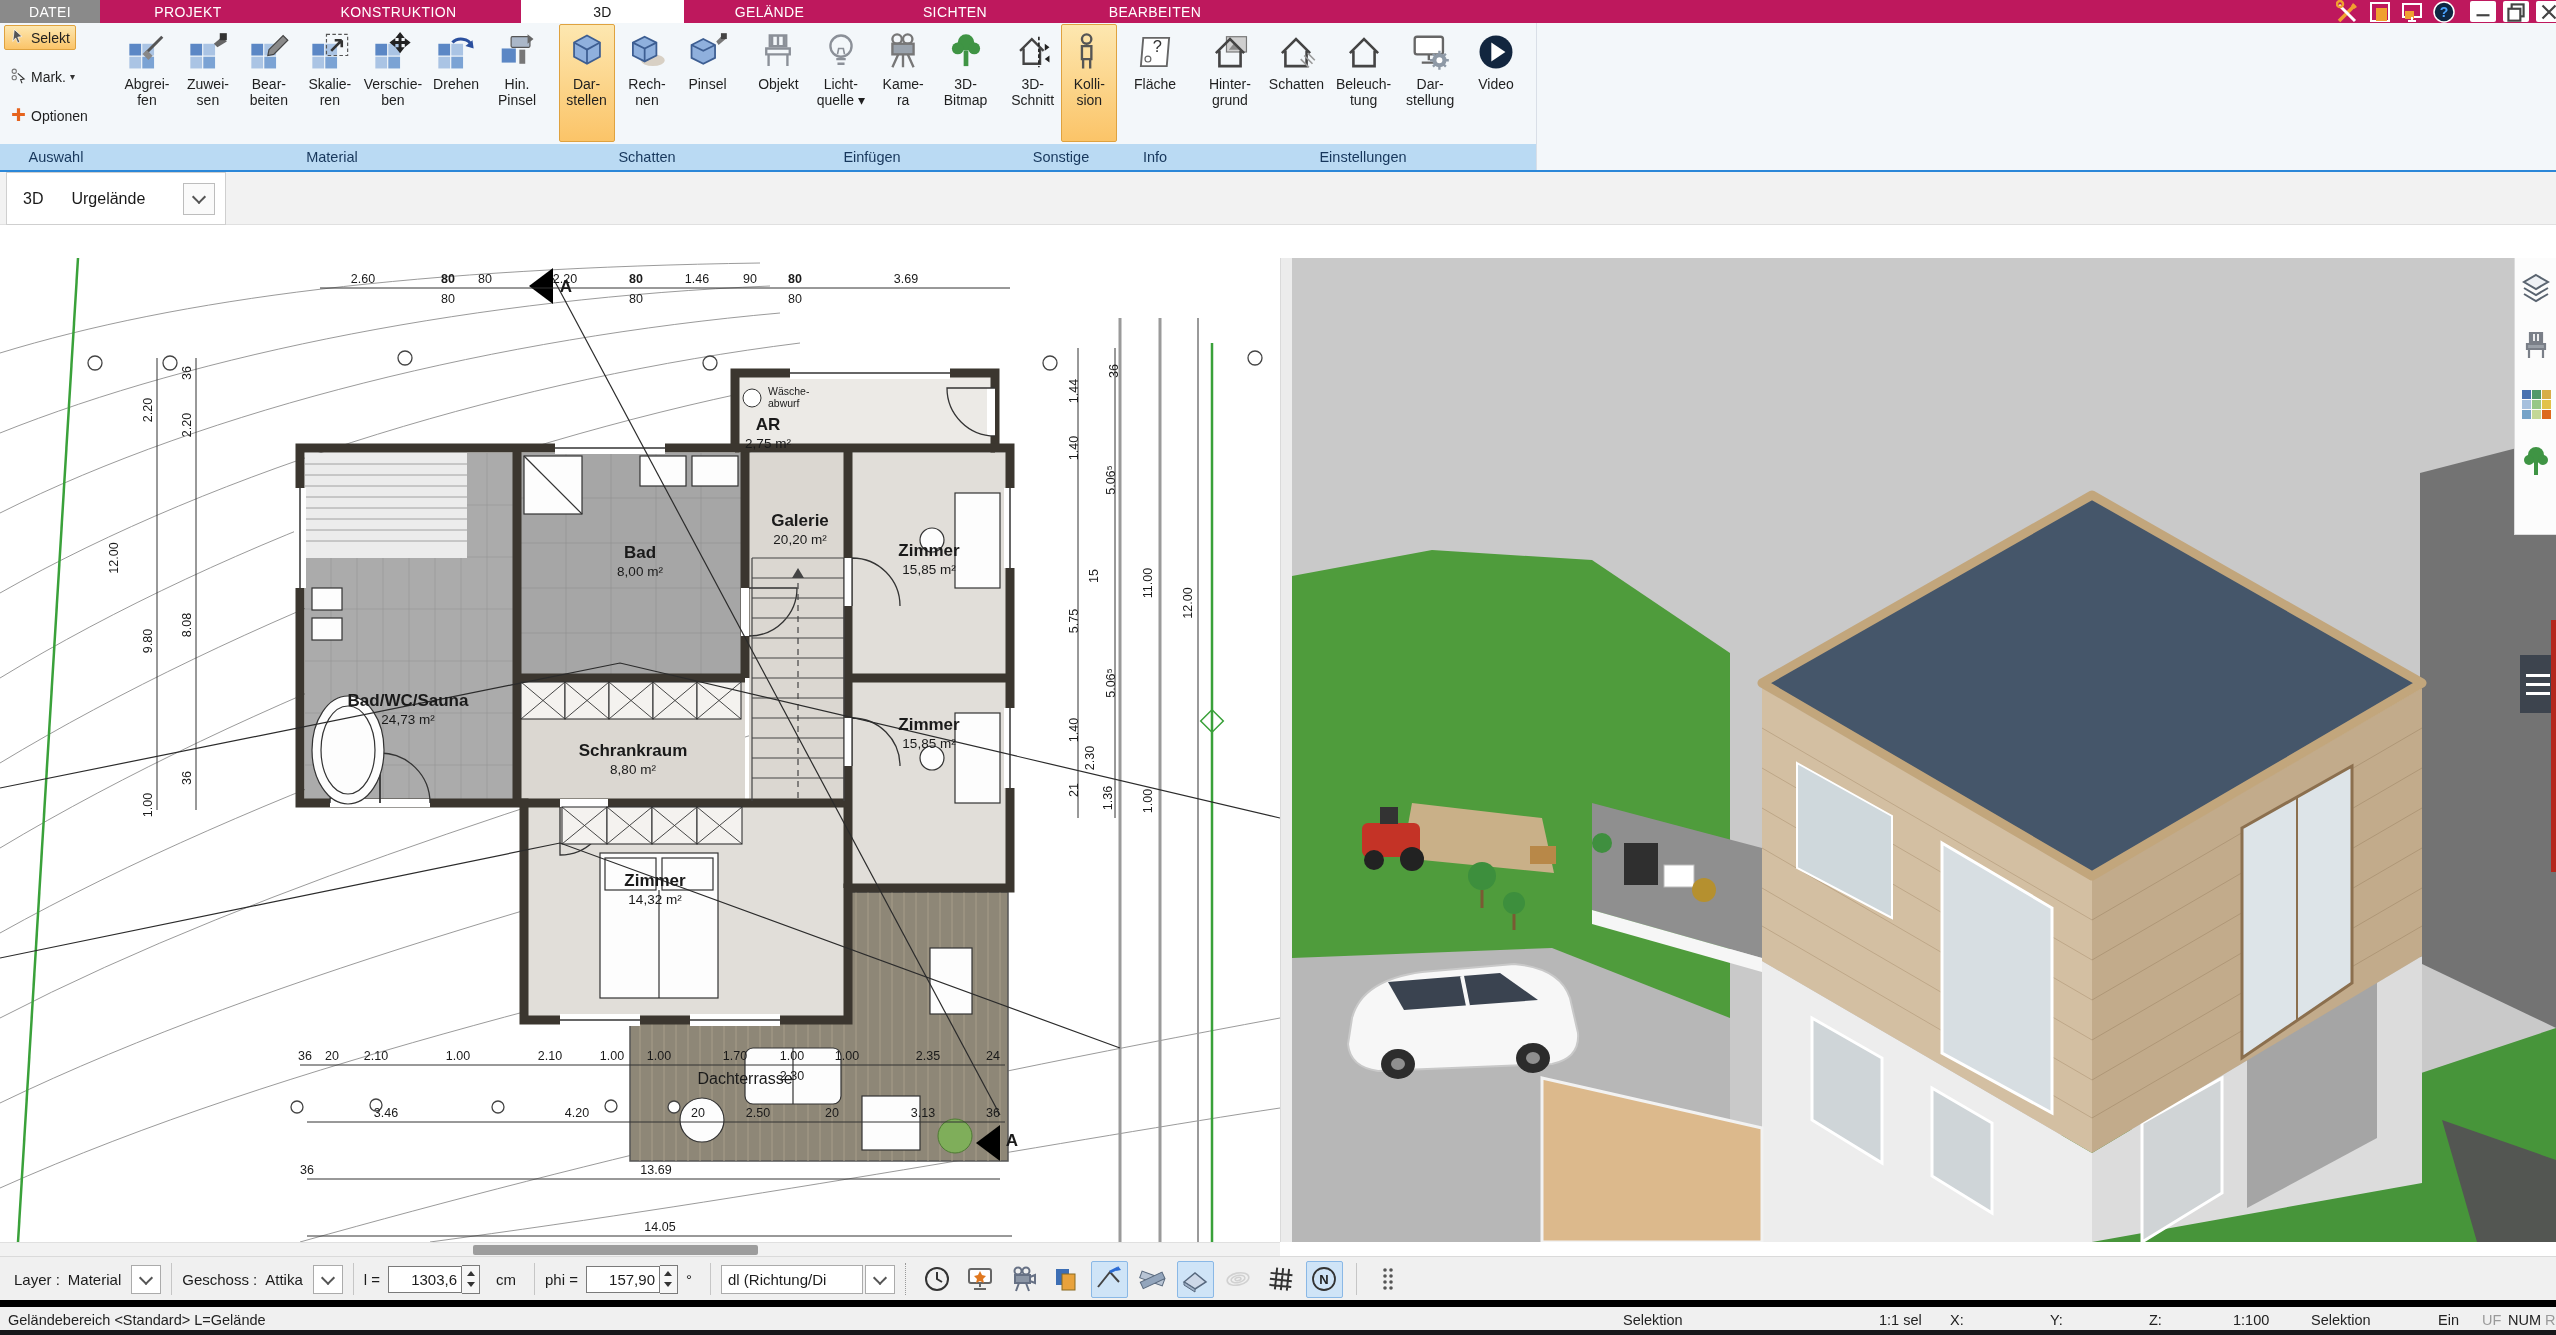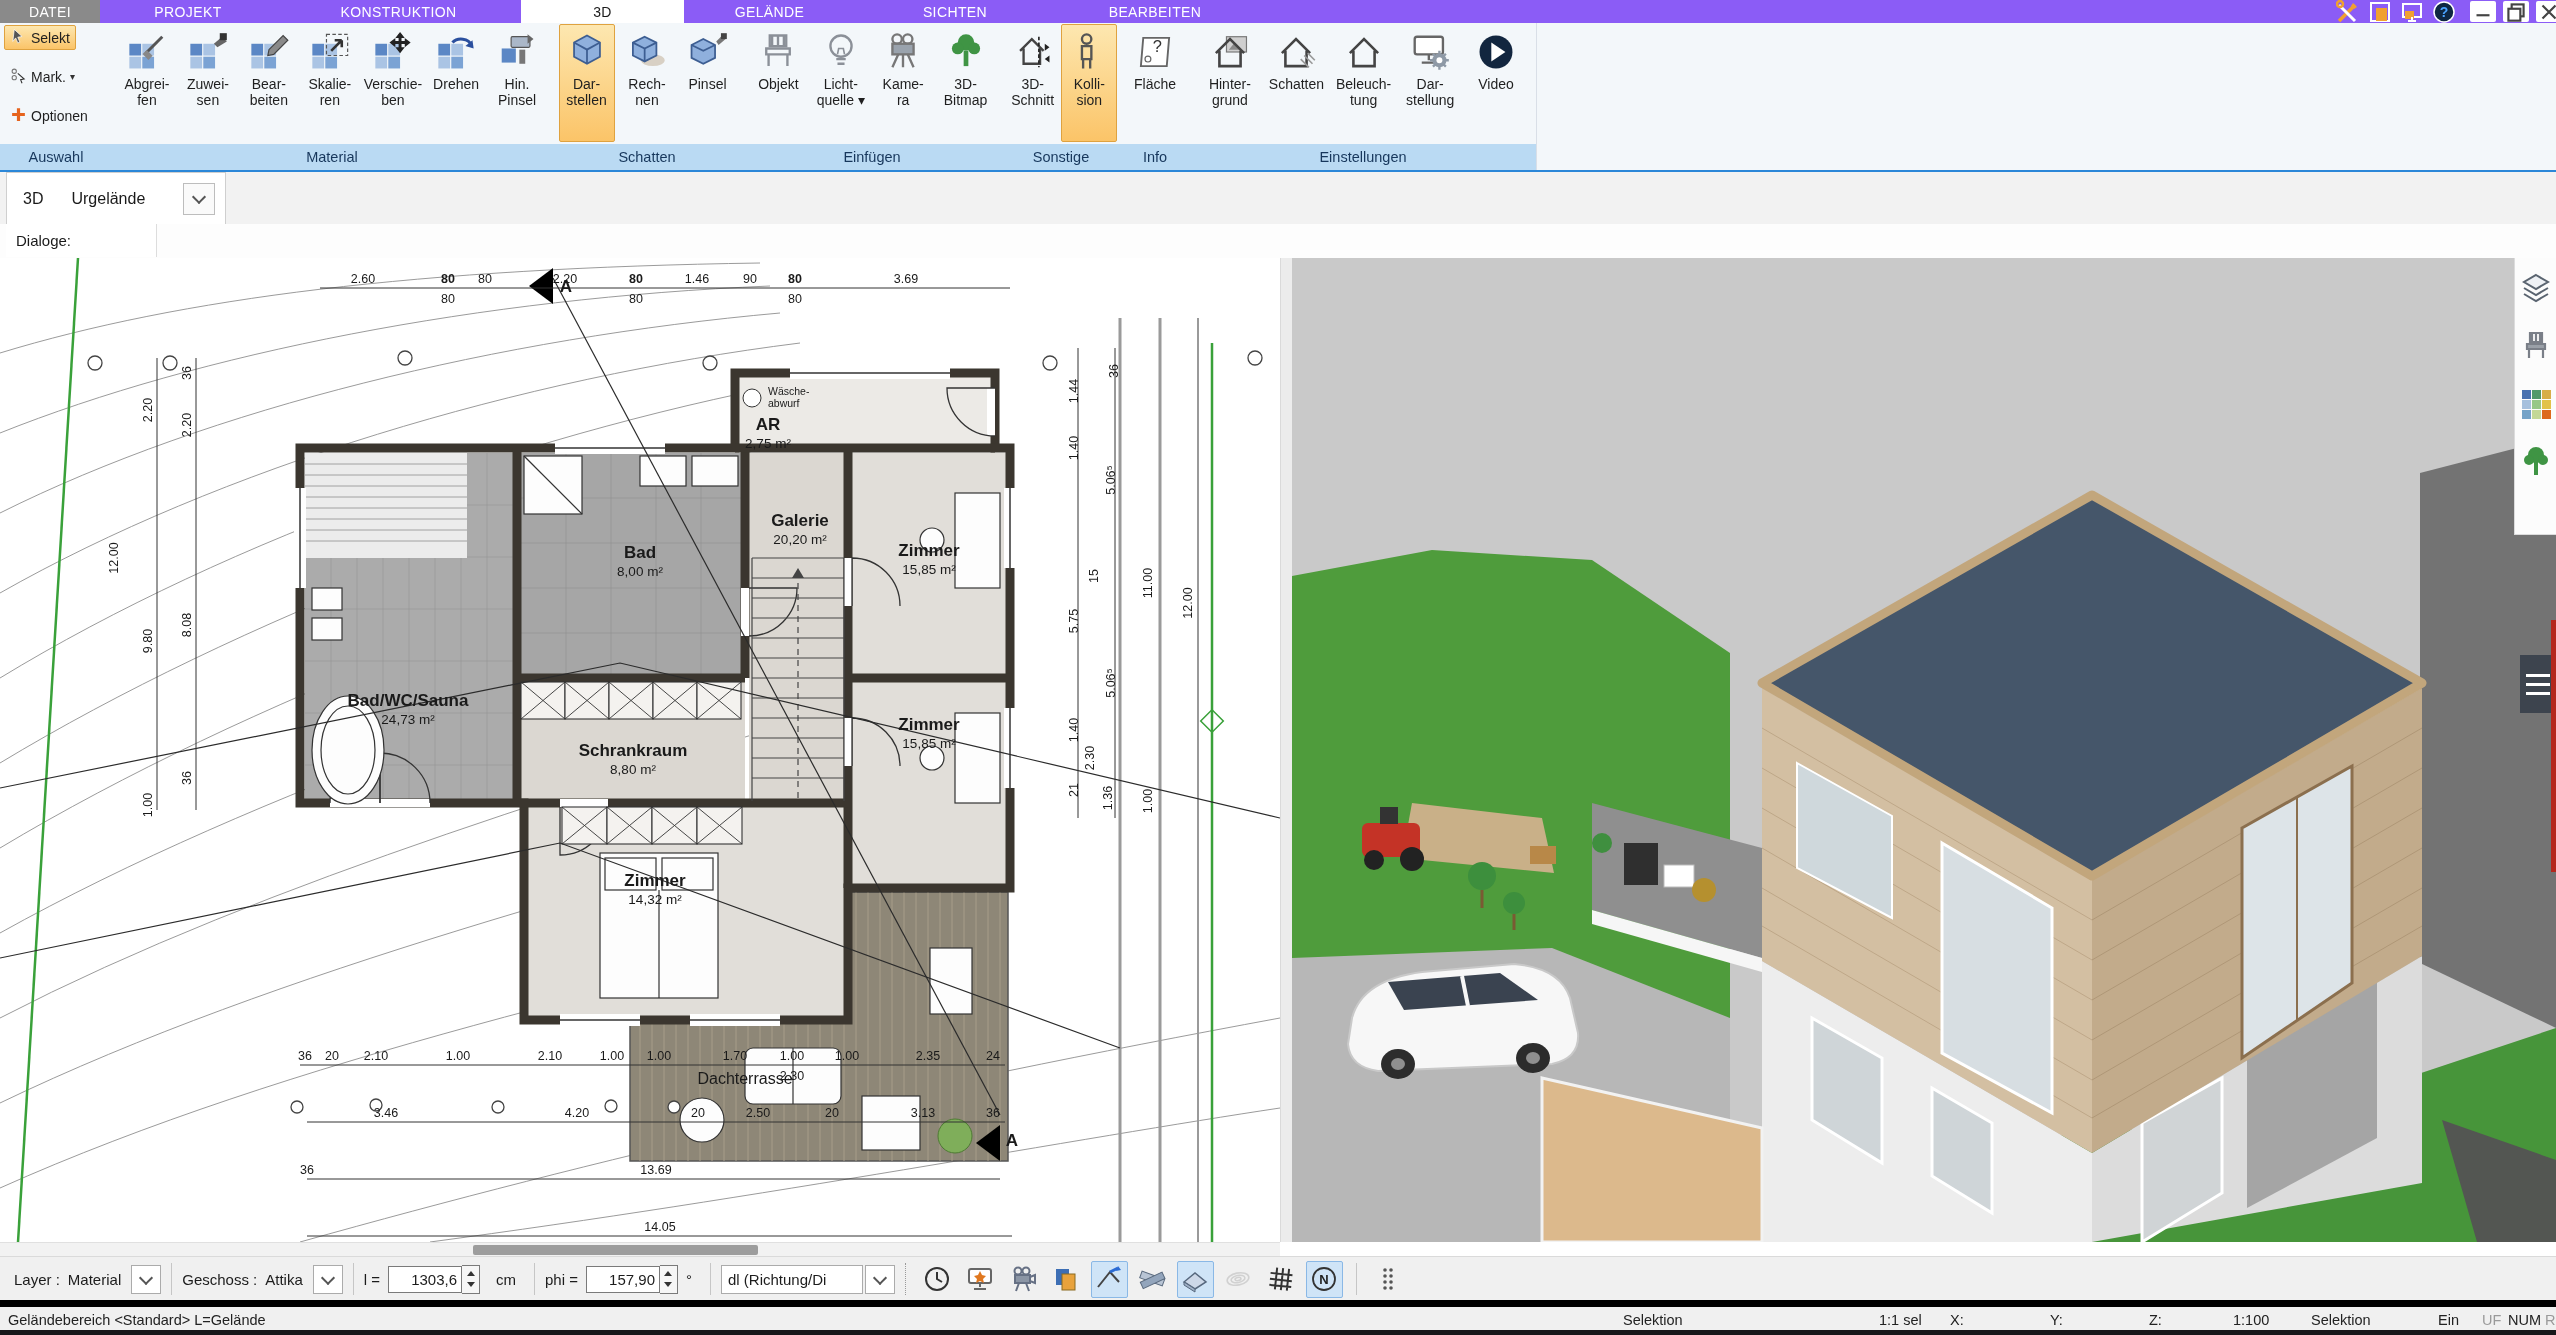--- a/index.html
+++ b/index.html
@@ -1,18 +1,18 @@
 <!DOCTYPE html>
 <html><head>
 <meta charset="utf-8">
 <style>
   html,body{margin:0;padding:0;background:#fff;font-family:"Liberation Sans",sans-serif;}
   #app{position:relative;width:2556px;height:1335px;overflow:hidden;background:#fff;}
   
-  .tabbar{position:absolute;left:0;top:0;width:2556px;height:23px;background:#8b5cf6;display:flex;}
+  .tabbar{position:absolute;left:0;top:0;width:2556px;height:23px;background:#be185d;display:flex;}
   .tab{height:23px;display:flex;align-items:center;justify-content:center;color:#fff;font-size:14px;letter-spacing:.4px;cursor:default;}
   .tab.datei{background:#8a8a8a;}
   .tab.active{background:#fff;color:#1a1a1a;}
   .qicons{position:absolute;top:0;height:23px;display:flex;align-items:center;gap:8px;left:2336px;}
   .qico{width:24px;height:20px;display:flex;align-items:center;justify-content:center;}
   .winctl{position:absolute;top:1px;height:21px;display:flex;gap:7px;left:2470px;}
   .wbtn{width:26px;height:21px;background:#fff;border-radius:2px;display:flex;align-items:center;justify-content:center;}
   
   .ribbon{position:absolute;left:0;top:23px;width:2556px;height:147px;background:#f3f7fa;border-bottom:2px solid #2b87d8;}
   .ribbon-group{position:absolute;top:0;height:147px;border-right:1px solid #d9dfe7;background:#f3f7fa;}
@@ -452,23 +452,20 @@
     </div>
 
   <div class="viewstrip">
     <div class="viewtab">
       <span class="vt-mode">3D</span>
       <span class="vt-name">Urgelände</span>
       <span class="vt-dd">
           <span class="chev"></span>
         </span>
     </div>
-  </div>
-  <div class="dialoge">
-    <div class="dialoge-box">Dialoge:</div>
   </div>
 
   <div class="plan-pane">
     <svg id="plansvg" width="1280" height="984" viewBox="0 0 1280 984">
       <g id="contours" stroke="#6a6a6a" stroke-width="0.9" fill="none" opacity="0.75">
         <path d="M0,95 C180,40 420,10 760,5"></path>
         <path d="M0,175 C200,95 480,40 770,28"></path>
         <path d="M0,255 C210,150 500,80 780,55"></path>
         <path d="M0,335 C220,210 520,120 800,85"></path>
         <path d="M0,420 C230,280 540,170 820,120"></path>

